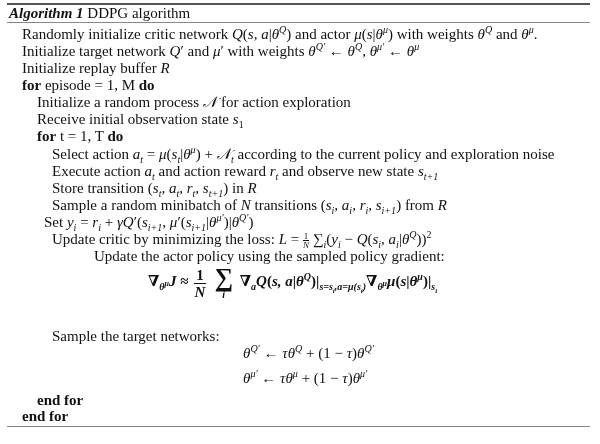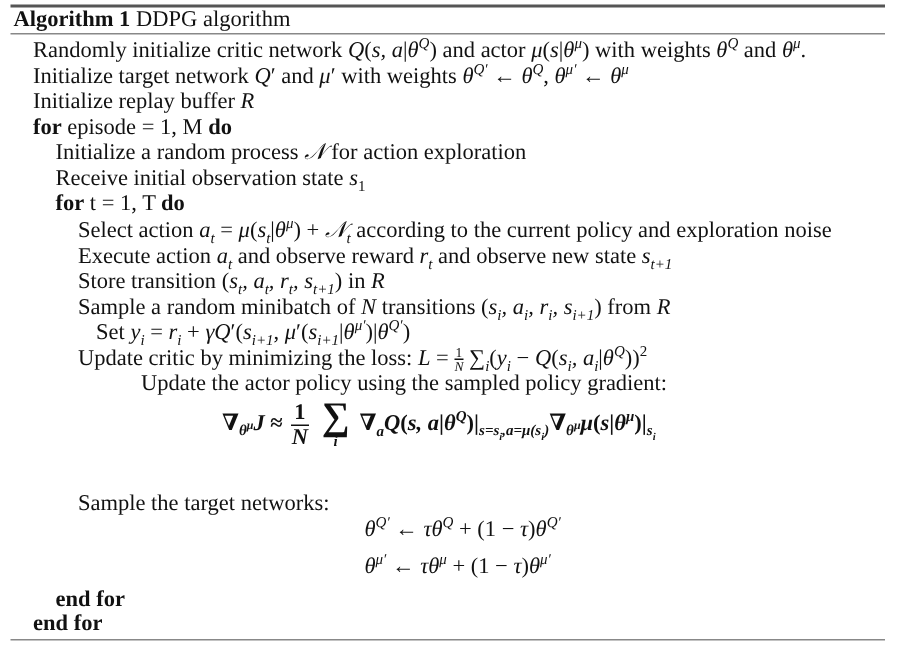--- a/index.html
+++ b/index.html
@@ -2,21 +2,21 @@
 <html><head>
 <meta charset="utf-8">
 <style>
   html, body { margin:0; padding:0; background:#ffffff; }
   body { width:600px; height:444px; overflow:hidden; position:relative;
          font-family:"Liberation Serif","DejaVu Serif",serif; color:#111; }
   .rule-top { position:absolute; left:7px; right:10px; top:3px; height:2px; background:#555; }
   .rule-mid { position:absolute; left:7px; right:10px; top:22px; height:1px; background:#888; }
   .rule-bot { position:absolute; left:7px; right:10px; top:426px; height:1px; background:#888; }
   .caption { position:absolute; left:9px; top:5px; font-size:15px; line-height:17px; }
-  .caption b { font-weight:bold; }
+  .caption b { font-weight:bold;font-style:italic; }
   .line { position:absolute; font-size:15px; line-height:17px; white-space:nowrap; }
   .line b { font-weight:bold; }
   sup, sub { font-size:10px; line-height:0; }
   .math { font-style:italic; }
   .eq { position:absolute; font-size:15px; white-space:nowrap; }
   .frac { display:inline-block; vertical-align:middle; text-align:center; margin:0 2px; }
   .frac .num { display:block; border-bottom:1px solid #111; padding:0 2px; line-height:16px; }
   .frac .den { display:block; line-height:16px; font-style:italic; }
   .sum { display:inline-block; vertical-align:middle; text-align:center; margin:0 3px; }
   .sum .sig { display:block; font-size:26px; line-height:24px; }
@@ -61,32 +61,32 @@
 
 <div class="line" style="left:37px; top:128px;">
   <b>for</b><span> t = 1, T </span><b>do</b>
 </div>
 
 <div class="line" style="left:52px; top:146px;">
   <span>Select action </span><span class="math">a<sub>t</sub></span> = <span class="math">μ</span>(<span class="math">s<sub>t</sub></span>|<span class="math">θ</span><sup class="math">μ</sup>) + <span class="math">𝒩<sub>t</sub></span><span> according to the current policy and exploration noise</span>
 </div>
 
 <div class="line" style="left:52px; top:163px;">
-  <span>Execute action </span><span class="math">a<sub>t</sub></span><span> and observe reward </span><span class="math">r<sub>t</sub></span><span> and observe new state </span><span class="math">s<sub>t+1</sub></span>
+  <span>Execute action </span><span class="math">a<sub>t</sub></span><span> and action reward </span><span class="math">r<sub>t</sub></span><span> and observe new state </span><span class="math">s<sub>t+1</sub></span>
 </div>
 
 <div class="line" style="left:52px; top:180px;">
   <span>Store transition </span>(<span class="math">s<sub>t</sub>, a<sub>t</sub>, r<sub>t</sub>, s<sub>t+1</sub></span>)<span> in </span><span class="math">R</span>
 </div>
 
 <div class="line" style="left:52px; top:197px;">
   <span>Sample a random minibatch of </span><span class="math">N</span><span> transitions </span>(<span class="math">s<sub>i</sub>, a<sub>i</sub>, r<sub>i</sub>, s<sub>i+1</sub></span>)<span> from </span><span class="math">R</span>
 </div>
 
-<div class="line" style="left:64px; top:214px;">
+<div class="line" style="left:44px; top:214px;">
   <span>Set </span><span class="math">y<sub>i</sub></span> = <span class="math">r<sub>i</sub></span> + <span class="math">γQ</span>′(<span class="math">s<sub>i+1</sub></span>, <span class="math">μ</span>′(<span class="math">s<sub>i+1</sub></span>|<span class="math">θ</span><sup class="math">μ′</sup>)|<span class="math">θ</span><sup class="math">Q′</sup>)
 </div>
 
 <div class="line" style="left:52px; top:231px;">
   <span>Update critic by minimizing the loss: </span><span class="math">L</span> = <span class="sfrac"><span class="n">1</span><span class="math">N</span></span> ∑<sub class="math">i</sub>(<span class="math">y<sub>i</sub></span> − <span class="math">Q</span>(<span class="math">s<sub>i</sub>, a<sub>i</sub></span>|<span class="math">θ</span><sup class="math">Q</sup>))<sup>2</sup>
 </div>
 
 <div class="line" style="left:52px; top:248px;margin-left:42px;">
   <span>Update the actor policy using the sampled policy gradient:</span>
 </div>

